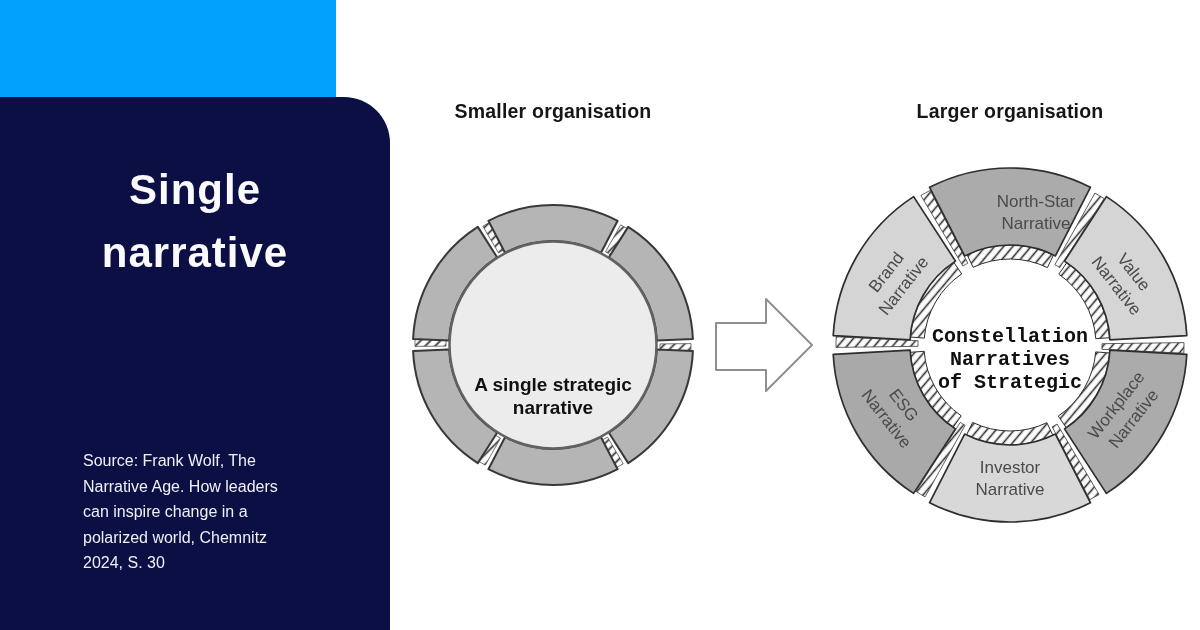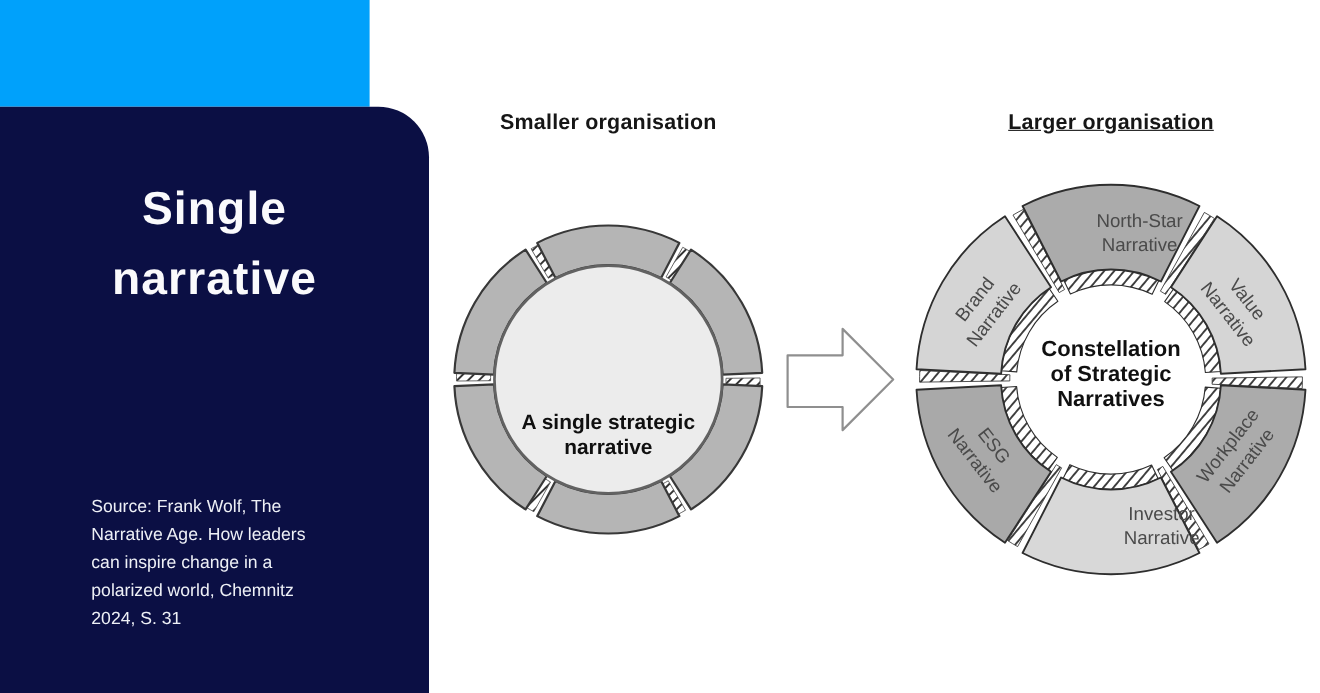--- a/index.html
+++ b/index.html
@@ -40,44 +40,45 @@
   }
   .col-heading{
     position:absolute; top:100px;
     font-weight:bold;
     font-size:19.5px;
     letter-spacing:0.2px;
     color:#161616;
     text-align:center;
   }
   #heading-left{ left:403px; width:300px; }
-  #heading-right{ left:820px; width:380px;text-decoration:underline; }
+  #heading-right{ left:820px; width:380px; }
   .diagram-wrap{ position:absolute; }
   #left-wrap{ left:403px; top:195px; width:300px; height:300px; }
   #right-wrap{ left:820px; top:155px; width:380px; height:380px; }
   .diagram-wrap svg{ position:absolute; left:0; top:0; }
   .center-label{
     position:absolute;
     text-align:center;
     font-weight:bold;
     color:#101010;
   }
   .center-label .line{ display:block; }
   #left-center-label{
     left:150px; top:154px;
     width:230px;
     font-size:19px; line-height:23px;
     transform:translate(-50%,-50%);
     margin-top:47px;
   }
   #right-center-label{
-    left:190px; top:186px;
+    left:190px; top:204px;
     width:200px;
     font-size:20px; line-height:23px;
     transform:translate(-50%,-50%);
+    font-family:Liberation Mono, monospace;
   }
   .seg-label{
     position:absolute;
     font-size:17px;
     line-height:21.5px;
     color:#4a4a4a;
     text-align:center;
     white-space:nowrap;
   }
   .seg-label .line{ display:block; }
@@ -85,21 +86,21 @@
 </style>
 </head>
 <body>
 
 <div class="accent-rect" style="background: rgb(0, 161, 251);"></div>
 <div class="panel" style="background: rgb(11, 15, 68);">
   <div class="panel-title">
     <span class="line">Single</span>
     <span class="line">narrative</span>
   </div>
-  <div class="source-text">Source: Frank Wolf, The Narrative Age. How leaders can inspire change in a polarized world, Chemnitz 2024, S. 31</div>
+  <div class="source-text">Source: Frank Wolf, The Narrative Age. How leaders can inspire change in a polarized world, Chemnitz 2024, S. 30</div>
 </div>
 
 <div class="col-heading" id="heading-left">Smaller organisation</div>
 <div class="col-heading" id="heading-right">Larger organisation</div>
 
 <div class="diagram-wrap" id="left-wrap">
   <svg width="300" height="300" viewBox="0 0 300 300">
     <defs>
       <pattern id="hatch-l" patternUnits="userSpaceOnUse" width="7" height="7" patternTransform="rotate(45)">
         <rect width="7" height="7" fill="#ffffff"></rect>
@@ -167,31 +168,31 @@
         <span class="line">Narrative</span>
       </div>
       <div class="seg-label" style="left: 305.181px; top: 123.5px; transform: translate(-50%, -50%) rotate(52deg);">
         <span class="line">Value</span>
         <span class="line">Narrative</span>
       </div>
       <div class="seg-label" style="left: 305.181px; top: 256.5px; transform: translate(-50%, -50%) rotate(-52deg);">
         <span class="line">Workplace</span>
         <span class="line">Narrative</span>
       </div>
-      <div class="seg-label" style="left: 190px; top: 323px; transform: translate(-50%, -50%) rotate(0deg); margin-left: 46px;">
+      <div class="seg-label" style="left: 190px; top: 323px; transform: translate(-50%, -50%) rotate(0deg);">
         <span class="line">Investor</span>
         <span class="line">Narrative</span>
       </div>
       <div class="seg-label" style="left: 74.8186px; top: 256.5px; transform: translate(-50%, -50%) rotate(52deg);">
         <span class="line">ESG</span>
         <span class="line">Narrative</span>
       </div>
       <div class="seg-label" style="left: 74.8186px; top: 123.5px; transform: translate(-50%, -50%) rotate(-52deg);">
         <span class="line">Brand</span>
         <span class="line">Narrative</span>
       </div>
     </div>
   <div class="center-label" id="right-center-label">
     <span class="line">Constellation</span>
+    <span class="line">Narratives</span>
     <span class="line">of Strategic</span>
-    <span class="line">Narratives</span>
   </div>
 </div>
 
 </body></html>

